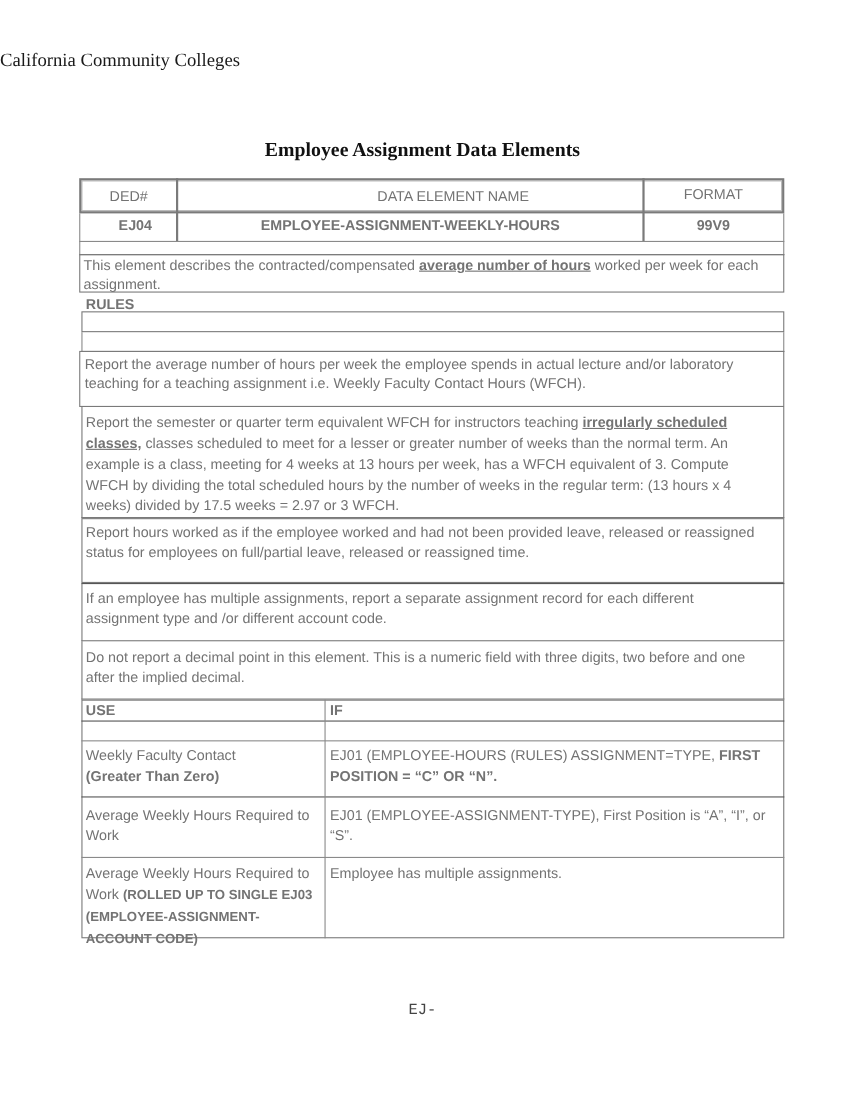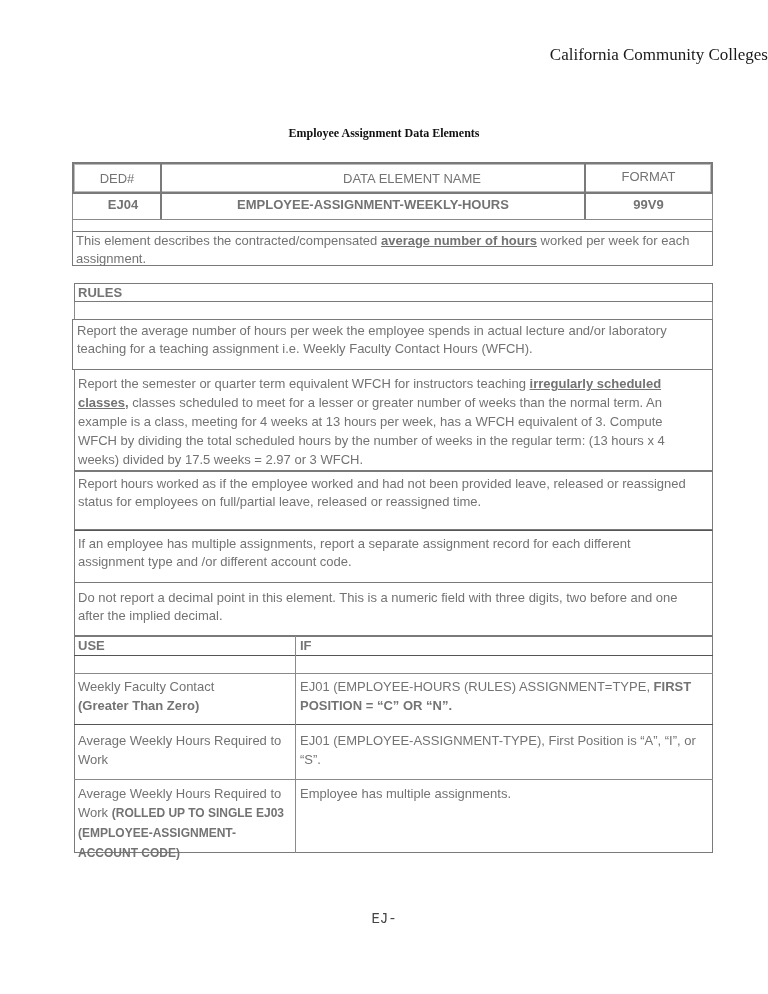--- a/index.html
+++ b/index.html
@@ -2,29 +2,29 @@
 <html><head>
 <meta charset="utf-8">
 <style>
   html, body { margin: 0; padding: 0; background: #ffffff; }
   body {
     width: 768px; height: 994px; position: relative; overflow: hidden;
     color: #1a1a1a;
     font-family: "Liberation Sans", "DejaVu Sans", sans-serif;
   }
   .hdr {
-    position: absolute; left: 0; width: 768px; text-align: right;
+    position: absolute; left: 0; width: 768px; text-align: left;
     font-family: "Liberation Serif", "DejaVu Serif", serif;
     font-size: 17px; line-height: 20px; color: #1a1a1a;
   }
   .hdr .line { display: block; }
   .subtitle {
     position: absolute; left: 0; width: 768px; top: 126px; text-align: center;
     font-family: "Liberation Serif", "DejaVu Serif", serif;
-    font-weight: bold; font-size: 12px; color: #111;
+    font-weight: bold; font-size: 18px; color: #111;
   }
   .box { position: absolute; box-sizing: border-box; }
   .cell {
     position: absolute; box-sizing: border-box;
     font-size: 13px; line-height: 18px; color: #737373;
   }
   .b { font-weight: bold; }
   .u { text-decoration: underline; font-weight: bold; }
   .c { text-align: center; }
   .hl { position: absolute; height: 0; border-top: 1px solid #8a8a8a; }
@@ -56,21 +56,21 @@
 <div class="cell c b" style="left:586px; top:196px; width:125px;">99V9</div>
 
 <div class="box" style="left:72px; top:220px; width:641px; height:12px; border:1px solid #8a8a8a; border-top:none;"></div>
 
 <div class="box" style="left:72px; top:231px; width:641px; height:35px; border:1px solid #7a7a7a;"></div>
 <div class="cell" style="left:76px; top:232px; width:630px;">
   <span>This element describes the contracted/compensated </span><span class="u">average number of hours</span><span> worked per week for each assignment.</span>
 </div>
 
 <div class="box" style="left:74px; top:283px; width:639px; height:19px; border:1px solid #7a7a7a;"></div>
-<div class="cell b" style="left:78px; top:284px;">RULES</div>
+<div class="cell b" style="left:78px; top:268px;">RULES</div>
 <div class="box" style="left:74px; top:302px; width:639px; height:18px; border:1px solid #8a8a8a; border-top:none;"></div>
 
 <div class="box" style="left:72px; top:319px; width:641px; height:51px; border:1px solid #7a7a7a;"></div>
 <div class="cell" style="left:77px; top:322px; width:620px;">Report the average number of hours per week the employee spends in actual lecture and/or laboratory teaching for a teaching assignment i.e. Weekly Faculty Contact Hours (WFCH).</div>
 
 <div class="box" style="left:74px; top:370px; width:639px; height:101px; border:1px solid #7a7a7a; border-top:none;"></div>
 <div class="cell" style="left:78px; top:374px; width:612px; line-height:19px;">
   <span>Report the semester or quarter term equivalent WFCH for instructors teaching </span><span class="u">irregularly scheduled classes,</span><span> classes scheduled to meet for a lesser or greater number of weeks than the normal term.  An example is a class, meeting for 4 weeks at 13 hours per week, has a WFCH equivalent of 3.  Compute WFCH by dividing the total scheduled hours by the number of weeks in the regular term:  (13 hours x 4 weeks) divided by 17.5 weeks = 2.97 or 3 WFCH.</span>
 </div>
 

